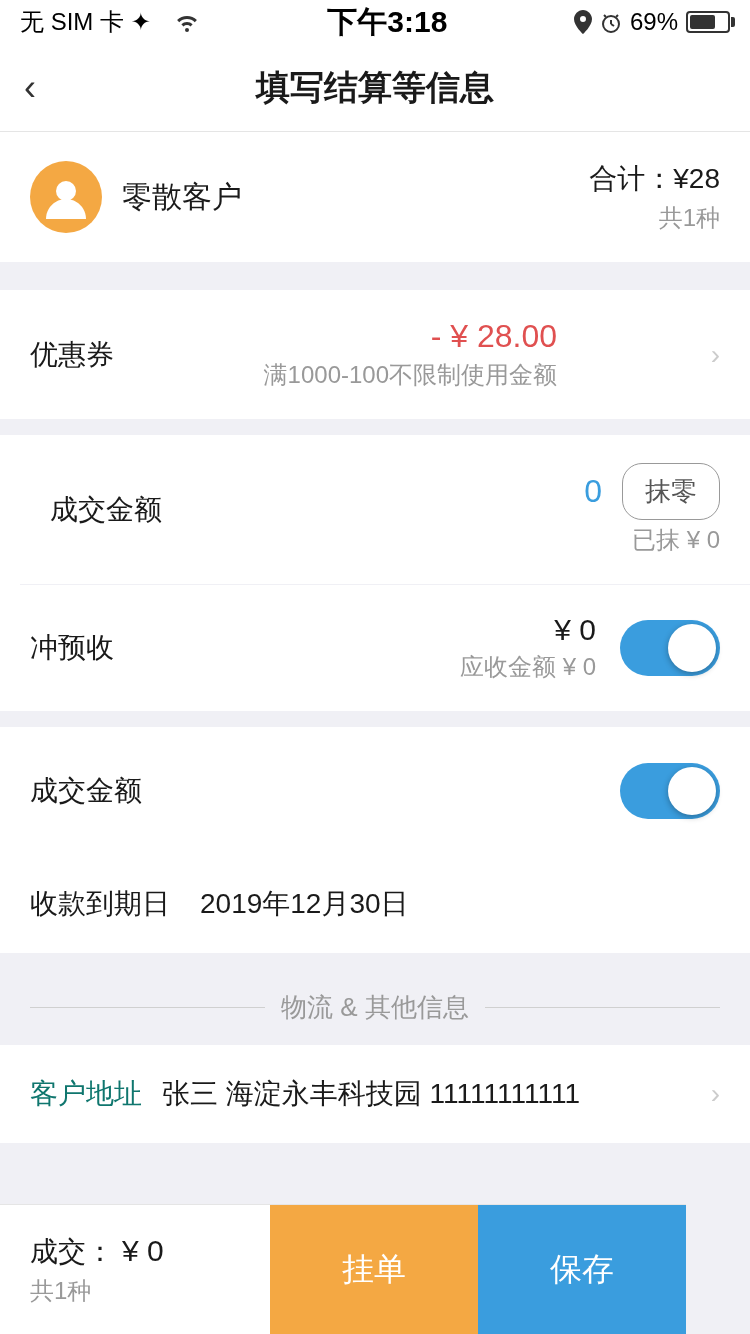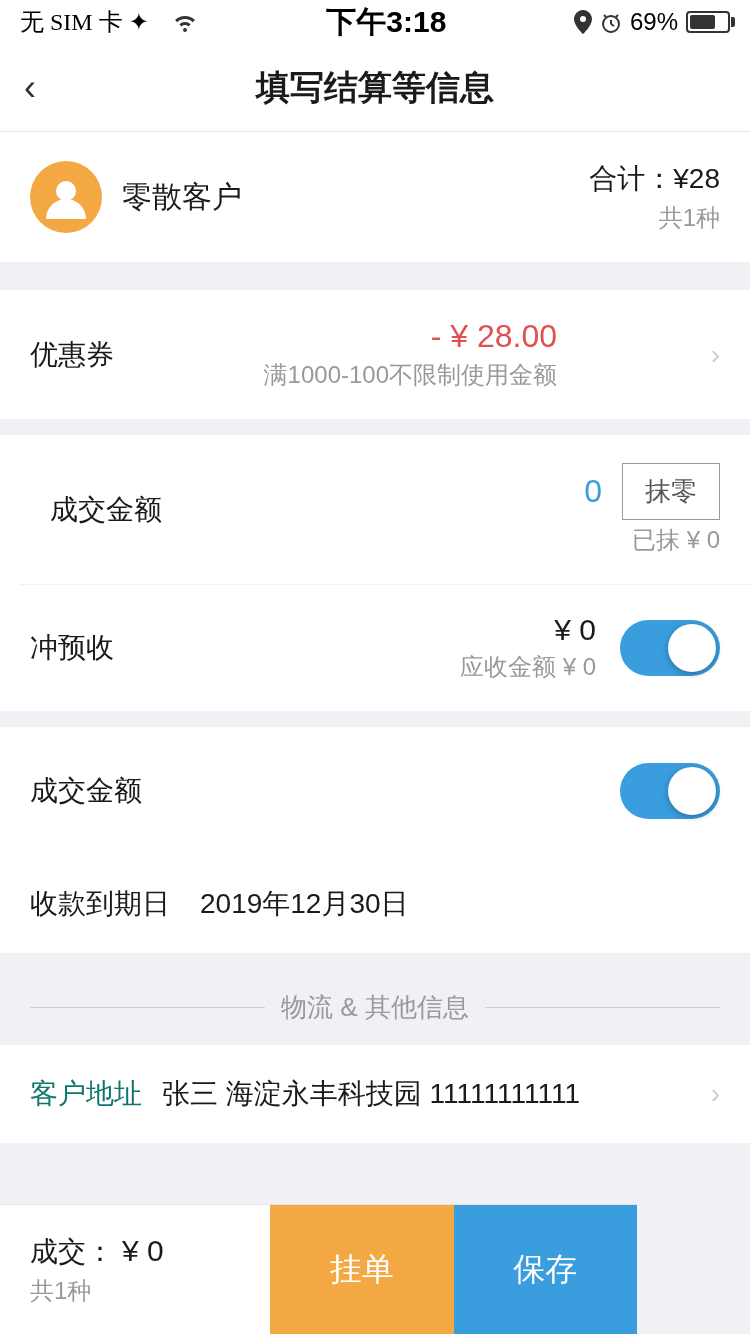--- a/index.html
+++ b/index.html
@@ -18,21 +18,21 @@
     .status-bar {
       height: 44px;
       background: #fff;
       display: flex;
       align-items: center;
       justify-content: space-between;
       padding: 0 20px;
       font-size: 24px;
       font-weight: 500;
     }
-    .status-left { display: flex; align-items: center; gap: 22px; font-family: Liberation Serif, serif; }
+    .status-left { display: flex; align-items: center; gap: 22px; }
     .status-center { font-size: 30px; font-weight: 600; }
     .status-right { display: flex; align-items: center; gap: 8px; font-size: 24px; }
     .battery-icon {
       width: 44px; height: 22px; border: 2px solid #333; border-radius: 4px; position: relative; display: inline-flex; align-items: center; padding: 2px;
     }
     .battery-icon::after { content: ''; position: absolute; right: -7px; top: 50%; transform: translateY(-50%); width: 4px; height: 10px; background: #333; border-radius: 0 2px 2px 0; }
     .battery-fill { height: 100%; background: #333; border-radius: 2px; width: 69%; }
 
     
     .nav-bar {
@@ -112,21 +112,21 @@
       align-items: center;
       justify-content: space-between;
       border-bottom: 1px solid #f0f0f5;
       margin-left: 20px;
     }
     .amount-label { font-size: 28px; color: #1a1a1a; }
     .amount-right { display: flex; align-items: center; gap: 20px; }
     .amount-value { font-size: 32px; color: #3a9dde; font-weight: 500; }
     .round-btn {
       border: 1px solid #999;
-      border-radius: 0;
+      border-radius: 20px;
       padding: 10px 22px;
       font-size: 26px;
       color: #555;
       background: #fff;
       cursor: pointer;
     }
     .amount-sub { font-size: 24px; color: #999; margin-top: 4px; text-align: right; }
 
     
     .prepay-row {
@@ -197,21 +197,21 @@
     }
     .address-label { font-size: 28px; color: #0f766e; min-width: 100px; margin-right: 20px; }
     .address-value { font-size: 28px; color: #1a1a1a; flex: 1; }
     .address-right { display: flex; align-items: center; }
 
     
     .bottom-bar {
       position: fixed;
       bottom: 0;
       left: 0;
-      width: 637px;
+      width: 686px;
       height: 130px;
       background: #fff;
       display: flex;
       align-items: center;
       border-top: 1px solid #e5e5e5;
     }
     .bottom-summary {
       flex: 0 0 270px;
       padding: 0 30px;
     }

